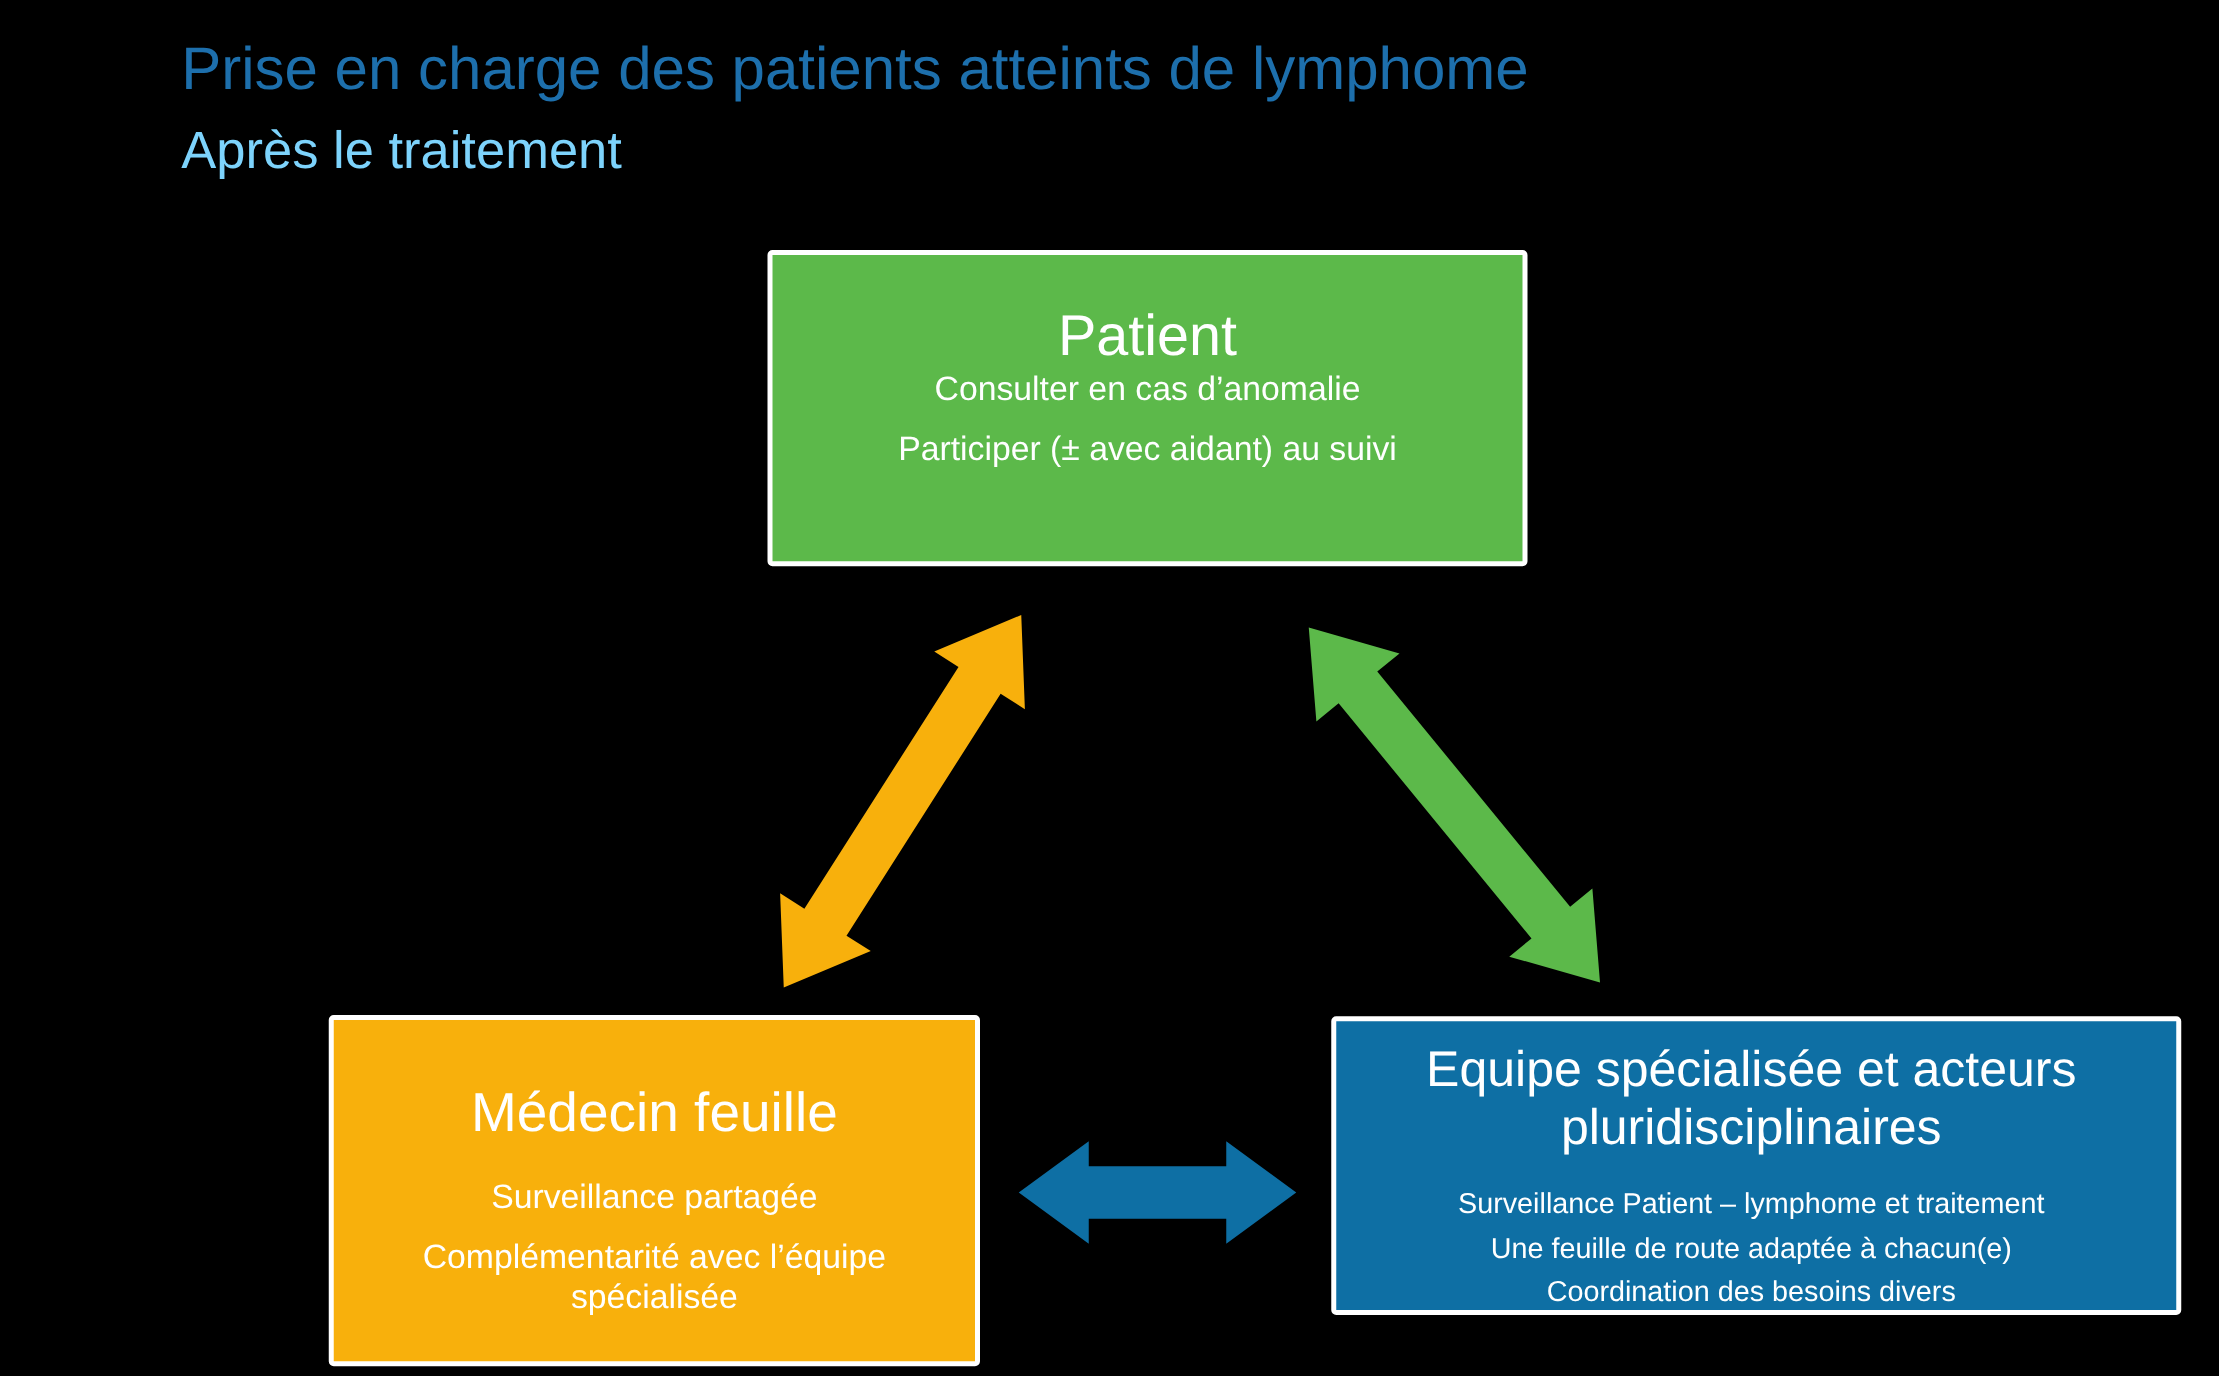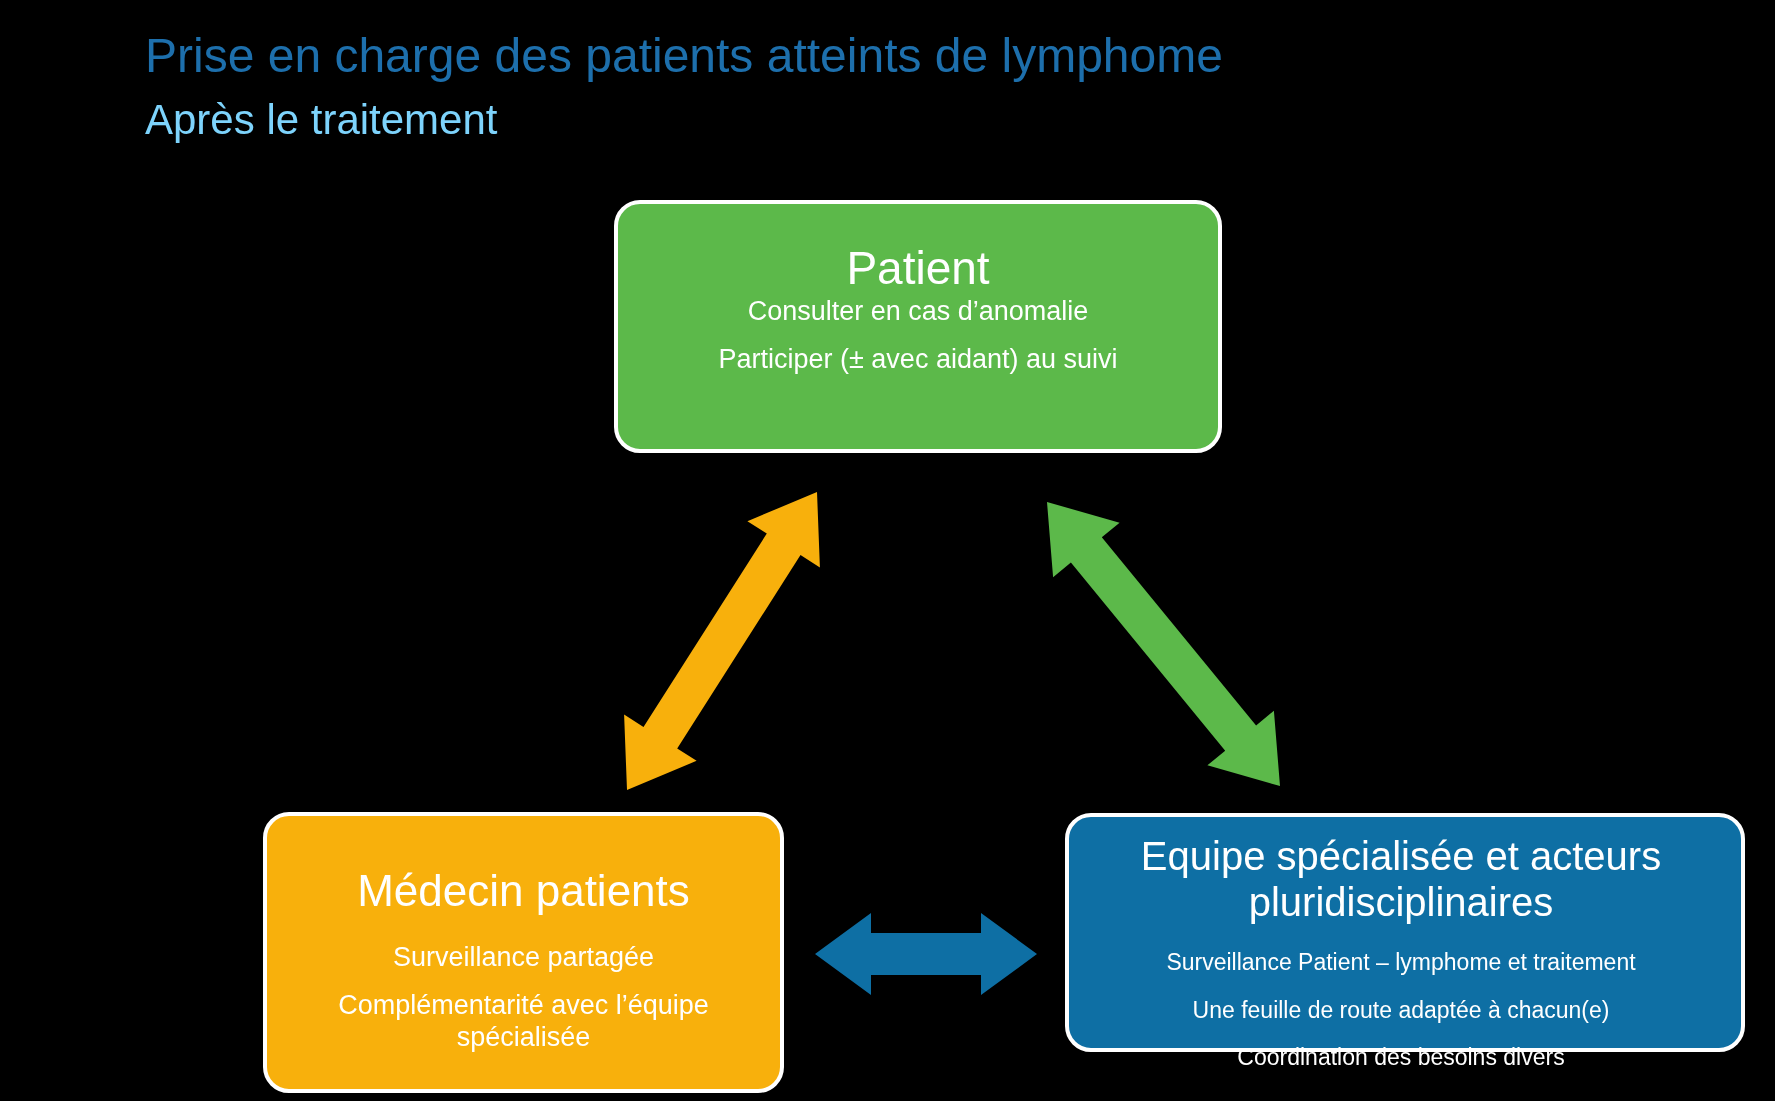--- a/index.html
+++ b/index.html
@@ -35,21 +35,21 @@
   #arrows {
     position: absolute;
     left: 0;
     top: 0;
     pointer-events: none;
   }
   .node {
     position: absolute;
     box-sizing: border-box;
     border: 4px solid #ffffff;
-    border-radius: 26px;
+    border-radius: 4px;
     color: #ffffff;
     text-align: center;
   }
   .node-title {
     font-weight: 400;
     line-height: 1.15;
   }
   .node-items {
     list-style: none;
     margin: 0;
@@ -86,21 +86,21 @@
   .node-equipe {
     left: 1065px;
     top: 813px;
     width: 680px;
     height: 239px;
     padding: 16px 24px 0 16px;
   }
   .node-equipe .node-title { font-size: 40px; }
   .node-equipe .node-items { margin-top: 24px; }
   .node-equipe li { font-size: 23px; }
-  .node-equipe li + li { margin-top: 20px; }
+  .node-equipe li + li { margin-top: 8px; }
 </style>
 </head>
 <body>
 
 <div class="canvas">
 
   <div class="slide-title" style="color: rgb(29, 111, 172);">Prise en charge des patients atteints de lymphome</div>
 
   <div class="slide-subtitle" style="color: #7dd3fc;">Après le traitement</div>
 
@@ -112,21 +112,21 @@
 
   <div class="node node-patient" style="background-color: rgb(92, 185, 74);">
     <div class="node-title">Patient</div>
     <ul class="node-items">
       <li>Consulter en cas d’anomalie</li>
       <li>Participer (± avec aidant) au suivi</li>
     </ul>
   </div>
 
   <div class="node node-medecin" style="background-color: rgb(248, 176, 12);">
-    <div class="node-title">Médecin patients</div>
+    <div class="node-title">Médecin feuille</div>
     <ul class="node-items">
       <li>Surveillance partagée</li>
       <li>Complémentarité avec l’équipe spécialisée</li>
     </ul>
   </div>
 
   <div class="node node-equipe" style="background-color: rgb(14, 111, 164);">
     <div class="node-title">Equipe spécialisée et acteurs pluridisciplinaires</div>
     <ul class="node-items">
       <li>Surveillance Patient – lymphome et traitement</li>

